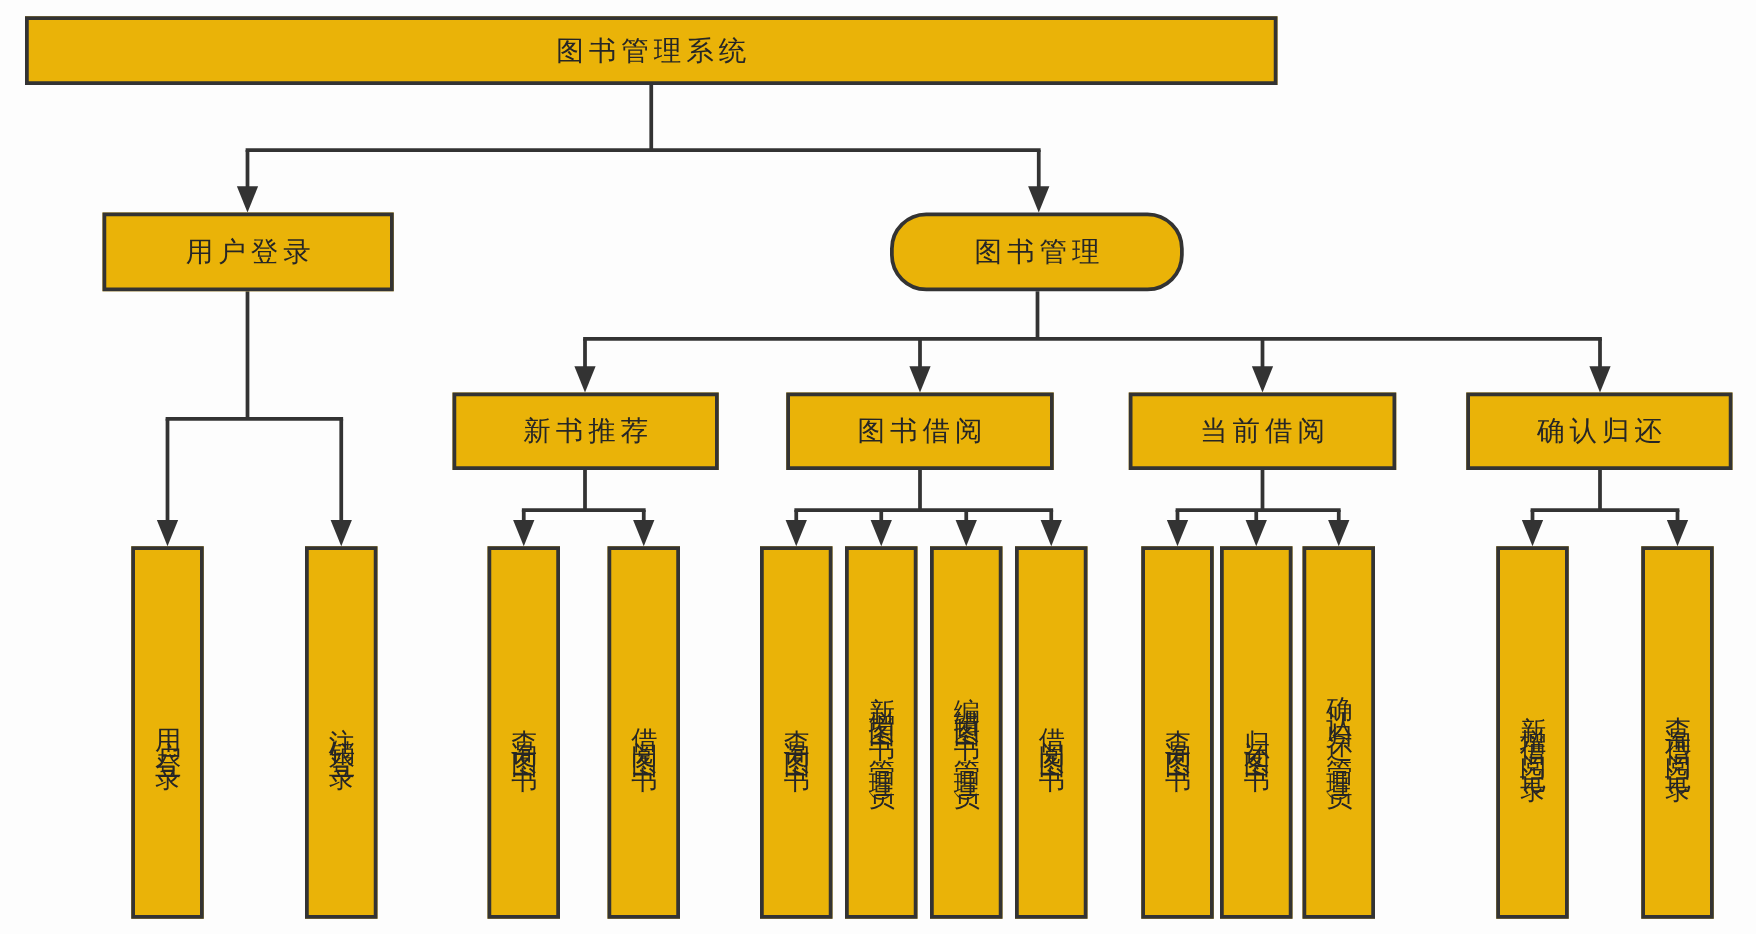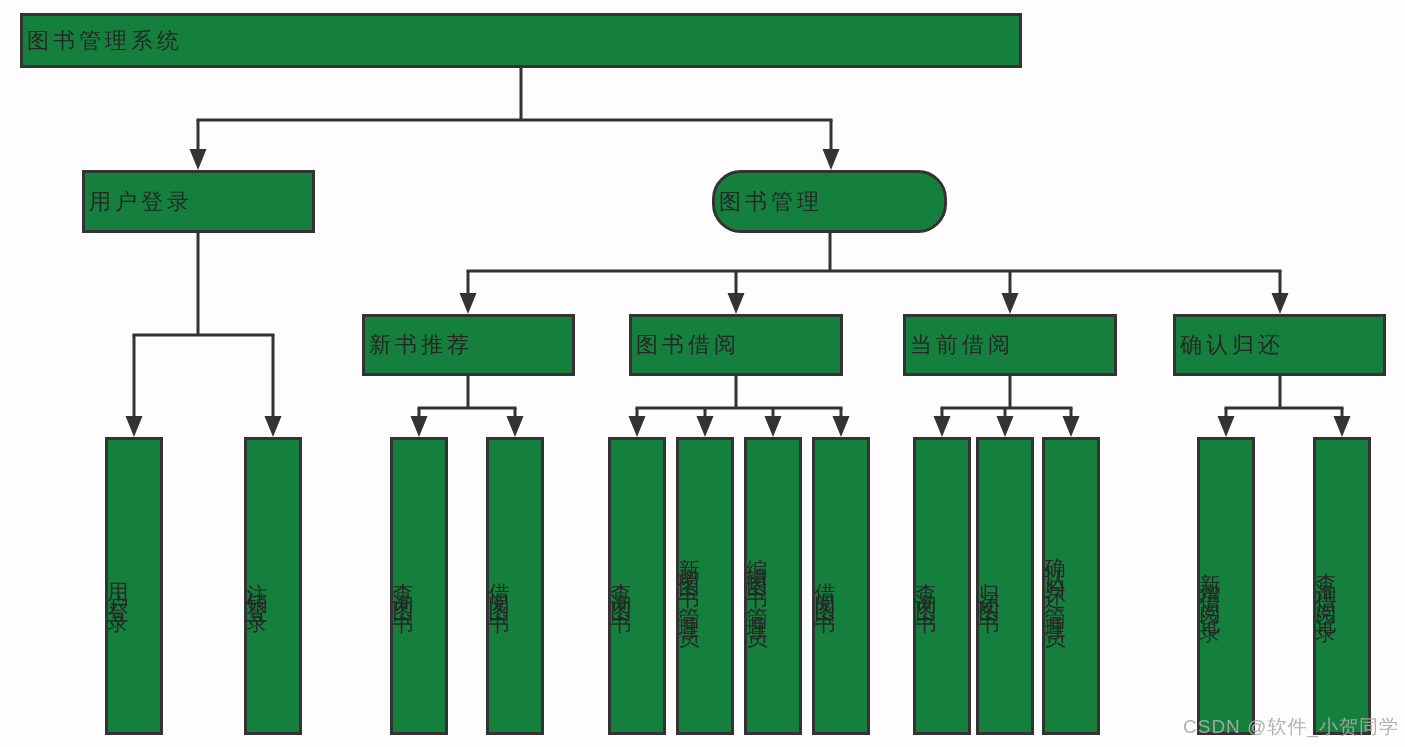--- a/index.html
+++ b/index.html
@@ -20,24 +20,25 @@
     background:var(--bg);
     overflow:hidden;
   }
   #wires{
     position:absolute;left:0;top:0;
     pointer-events:none;
   }
   .node{
     position:absolute;
     box-sizing:border-box;
-    background:#15803d;
+    background:#eab308;
     border:3px solid var(--line);
     display:flex;
     align-items:center;
+    justify-content:center;
     color:var(--text);
   }
   .node .h-label{
     font-size:22px;
     letter-spacing:4px;
     white-space:nowrap;
     text-indent:4px; 
   }
   .root{left:20px;top:13px;width:1002px;height:55px;}
   .lvl2-a{left:82px;top:170px;width:233px;height:63px;}
@@ -209,14 +210,13 @@
     <span class="v-label">确认归还（管理员）</span>
   </div>
 
   <div class="node leaf leaf-12">
     <span class="v-label">新增借阅记录</span>
   </div>
   <div class="node leaf leaf-13">
     <span class="v-label">查询借阅记录</span>
   </div>
 
-  <div class="watermark">CSDN @软件_小贺同学</div>
 </div>
 
 </body></html>

